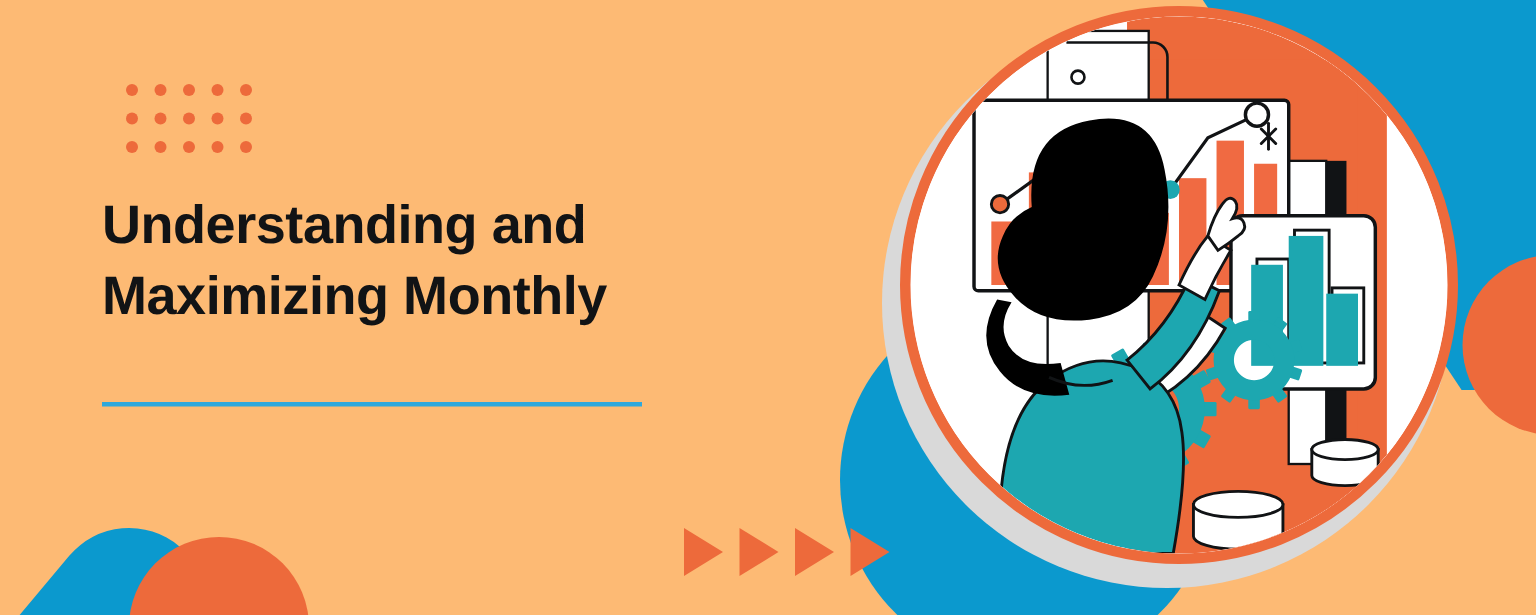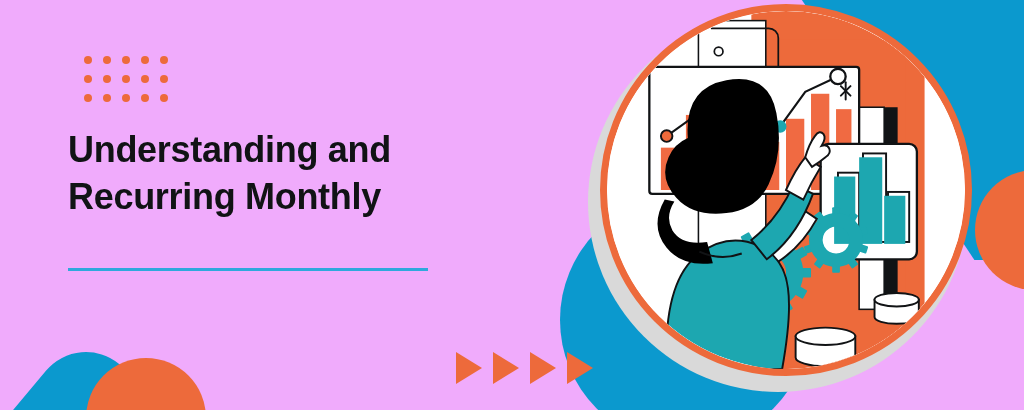--- a/index.html
+++ b/index.html
@@ -6,21 +6,21 @@
   html,body{margin:0;padding:0;}
   body{
     width:1024px;height:410px;
     background:#ffffff;
     font-family:"Liberation Sans","DejaVu Sans",sans-serif;
     overflow:hidden;
   }
   #banner{
     position:relative;
     width:1024px;height:410px;
-    background:#f0abfc;
+    background:#fdba74;
     overflow:hidden;
   }
 
   
   .deco{position:absolute;}
 
   
   #blob-blue-bl{
     left:34px;top:352px;
     width:104px;height:104px;
@@ -282,17 +282,17 @@
     <div class="dot"></div>
     <div class="dot"></div>
     <div class="dot"></div>
     <div class="dot"></div>
     <div class="dot"></div>
     <div class="dot"></div>
   </div>
 
   <h1 id="headline">
     <span>Understanding and</span><br>
-    <span>Recurring Monthly</span><br>
+    <span>Maximizing Monthly</span><br>
   </h1>
   <div id="title-rule"></div>
 
 </div>
 
 </body></html>

